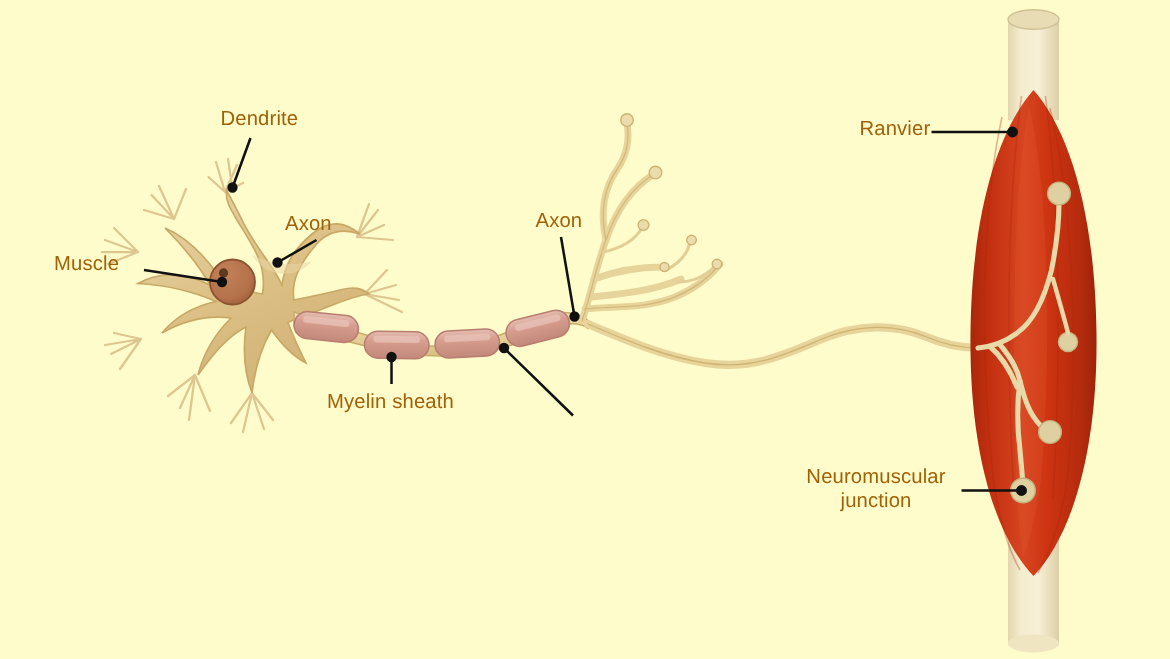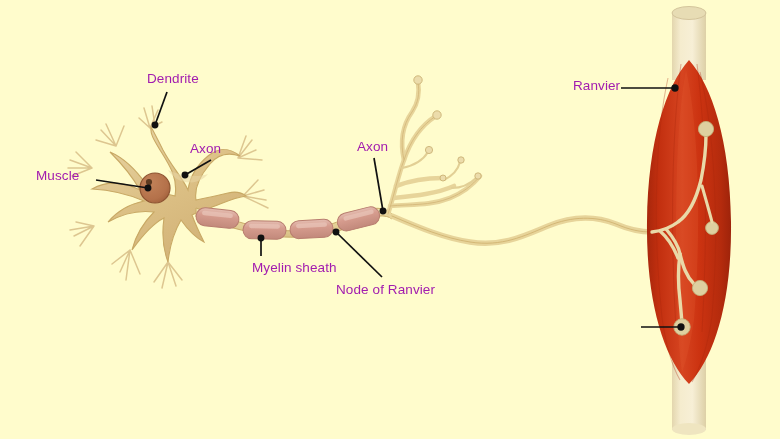--- a/index.html
+++ b/index.html
@@ -7,21 +7,21 @@
     width:780px;height:439px;overflow:hidden;
     background:#fffccc;
     font-family:"Liberation Sans", sans-serif;
   }
   #stage{position:relative;width:780px;height:439px;}
   #stage svg{position:absolute;top:0;left:0;}
   .lbl{
     position:absolute;
     font-family:"Liberation Sans", sans-serif;
     font-size:13.5px;
-    color:#a21caf;
+    color:#a16207;
     white-space:pre;
     line-height:1.18;
     letter-spacing:0.1px;
   }
   .lbl.c{text-align:center;}
 </style>
 </head>
 <body>
 
 <div id="stage">
@@ -260,22 +260,23 @@
       </g>
     </g>
   </svg>
 
   <div class="lbl" style="left:147px;top:71px;">Dendrite</div>
 
   <div class="lbl" style="left:190px;top:141px;">Axon</div>
 
   <div class="lbl" style="left:36px;top:168px;">Muscle</div>
 
-  <div class="lbl" style="left:218px;top:260px;margin-left:34px;">Myelin sheath</div>
-
-  <div class="lbl" style="left:336px;top:282px;">Node of Ranvier</div>
+  <div class="lbl" style="left:218px;top:260px;">Myelin sheath</div>
+
 
   <div class="lbl" style="left:357px;top:139px;">Axon</div>
 
   <div class="lbl" style="left:573px;top:78px;">Ranvier</div>
 
+  <div class="lbl c" style="left:527px;top:310px;width:114px;">Neuromuscular
+junction</div>
 
 </div>
 
 </body></html>

